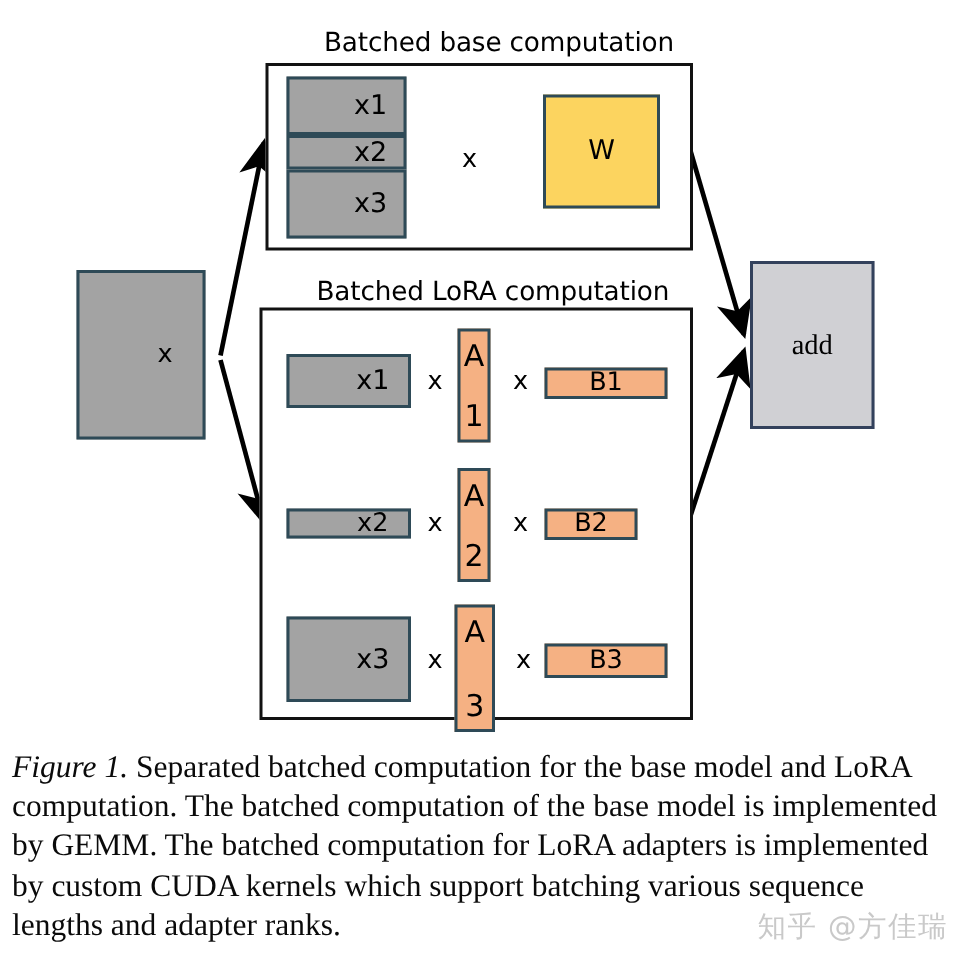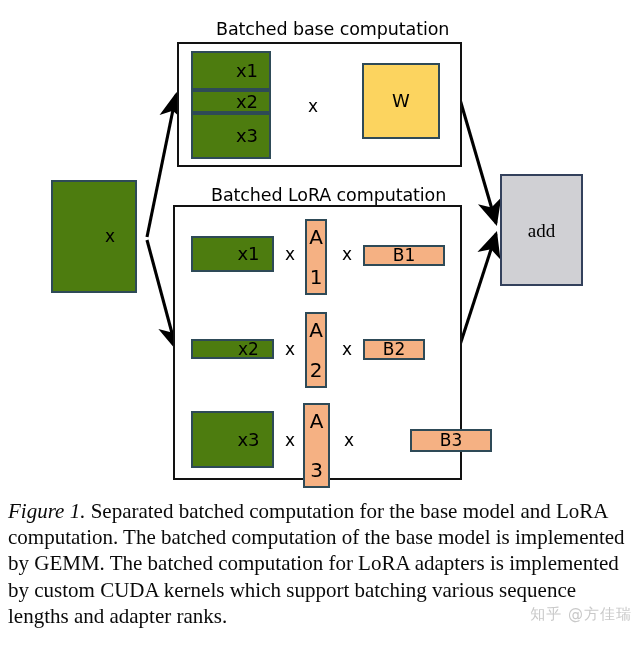--- a/index.html
+++ b/index.html
@@ -62,21 +62,21 @@
     position: absolute;
     box-sizing: border-box;
     border: 2.2px solid #2e4a57;
     display: flex;
     align-items: center;
     justify-content: center;
     font-family: "DejaVu Sans", sans-serif;
     color: #000;
     line-height: 1;
   }
-  .blk.green  { background: #4d7c0f; padding-left: 32px; }
+  .blk.green  { background: #a3a3a3; padding-left: 32px; }
   .blk.yellow { background: #fcd45f; }
   .blk.orange { background: #f5b183; }
   .blk.grey   { background: #d0d0d4; border-color: #33415c; font-family: Liberation Serif, serif; }
 
   .blk .lbl { pointer-events: none; }
 
   
   .stack-lbl {
     display: flex;
     flex-direction: column;
@@ -114,21 +114,21 @@
   .caption .fig-label {
     font-style: italic;
   }
 
   
   .watermark {
     position: absolute;
     right: 10px;
     top: 605px;
     font-family: "DejaVu Sans", sans-serif;
-    font-size: 15px;
+    font-size: 19px;
     color: #c9c9c9;
     white-space: nowrap;
     letter-spacing: 1px;
   }
 </style>
 </head>
 <body>
 
 <div id="figure-root">
 
@@ -212,21 +212,21 @@
       <span class="lbl">x3</span>
     </div>
     <div class="mult" style="left:281px; top:430px; width:18px; height:20px;">x</div>
     <div class="blk orange" style="left:303px; top:403px; width:27px; height:85px;">
       <span class="stack-lbl">
         <span>A</span>
         <span>3</span>
       </span>
     </div>
     <div class="mult" style="left:340px; top:430px; width:18px; height:20px;">x</div>
-    <div class="blk orange" style="left:363px; top:429px; width:82px; height:23px; font-size:17px;margin-left:47px;">
+    <div class="blk orange" style="left:363px; top:429px; width:82px; height:23px; font-size:17px;">
       <span class="lbl">B3</span>
     </div>
 
     <div class="blk grey" style="left:500px; top:174px; width:83px; height:112px; font-size:19px;">
       <span class="lbl">add</span>
     </div>
 
   </div>
 
   <div class="caption"><span class="fig-label">Figure 1.</span><span> Separated batched computation for the base model and LoRA computation. The batched computation of the base model is implemented by GEMM. The batched computation for LoRA adapters is implemented by custom CUDA kernels which support batching various sequence lengths and adapter ranks.</span></div>

